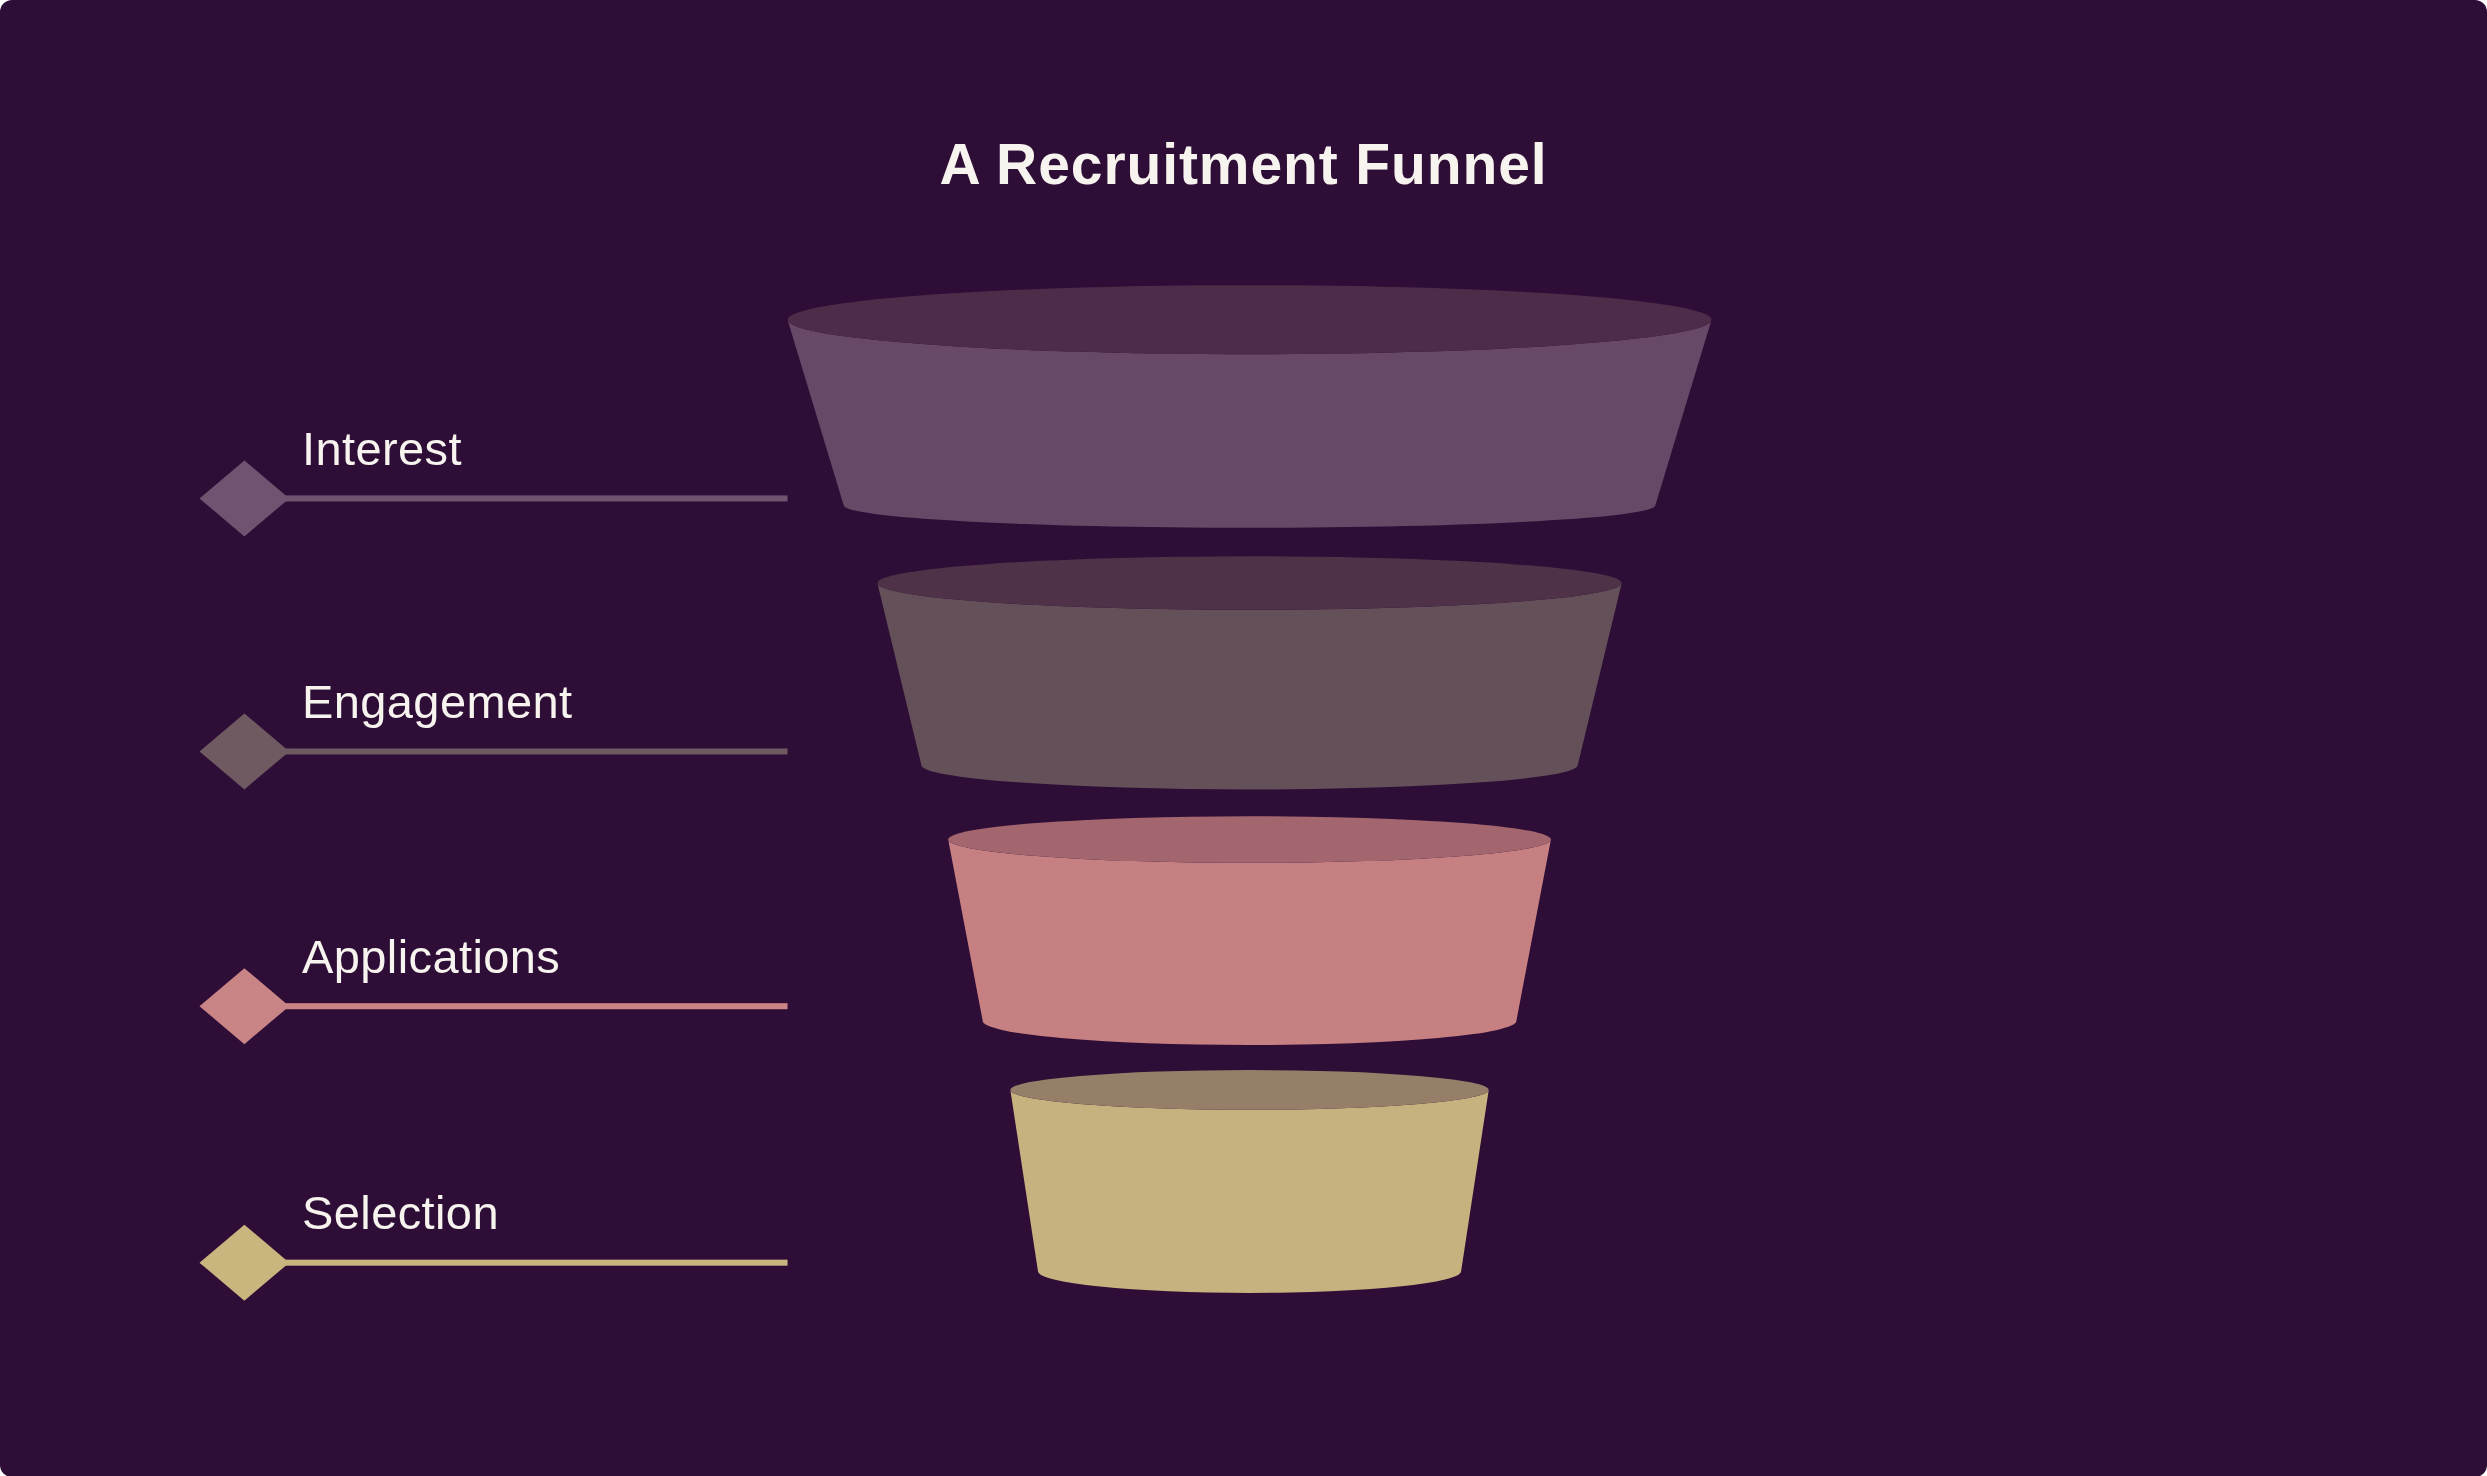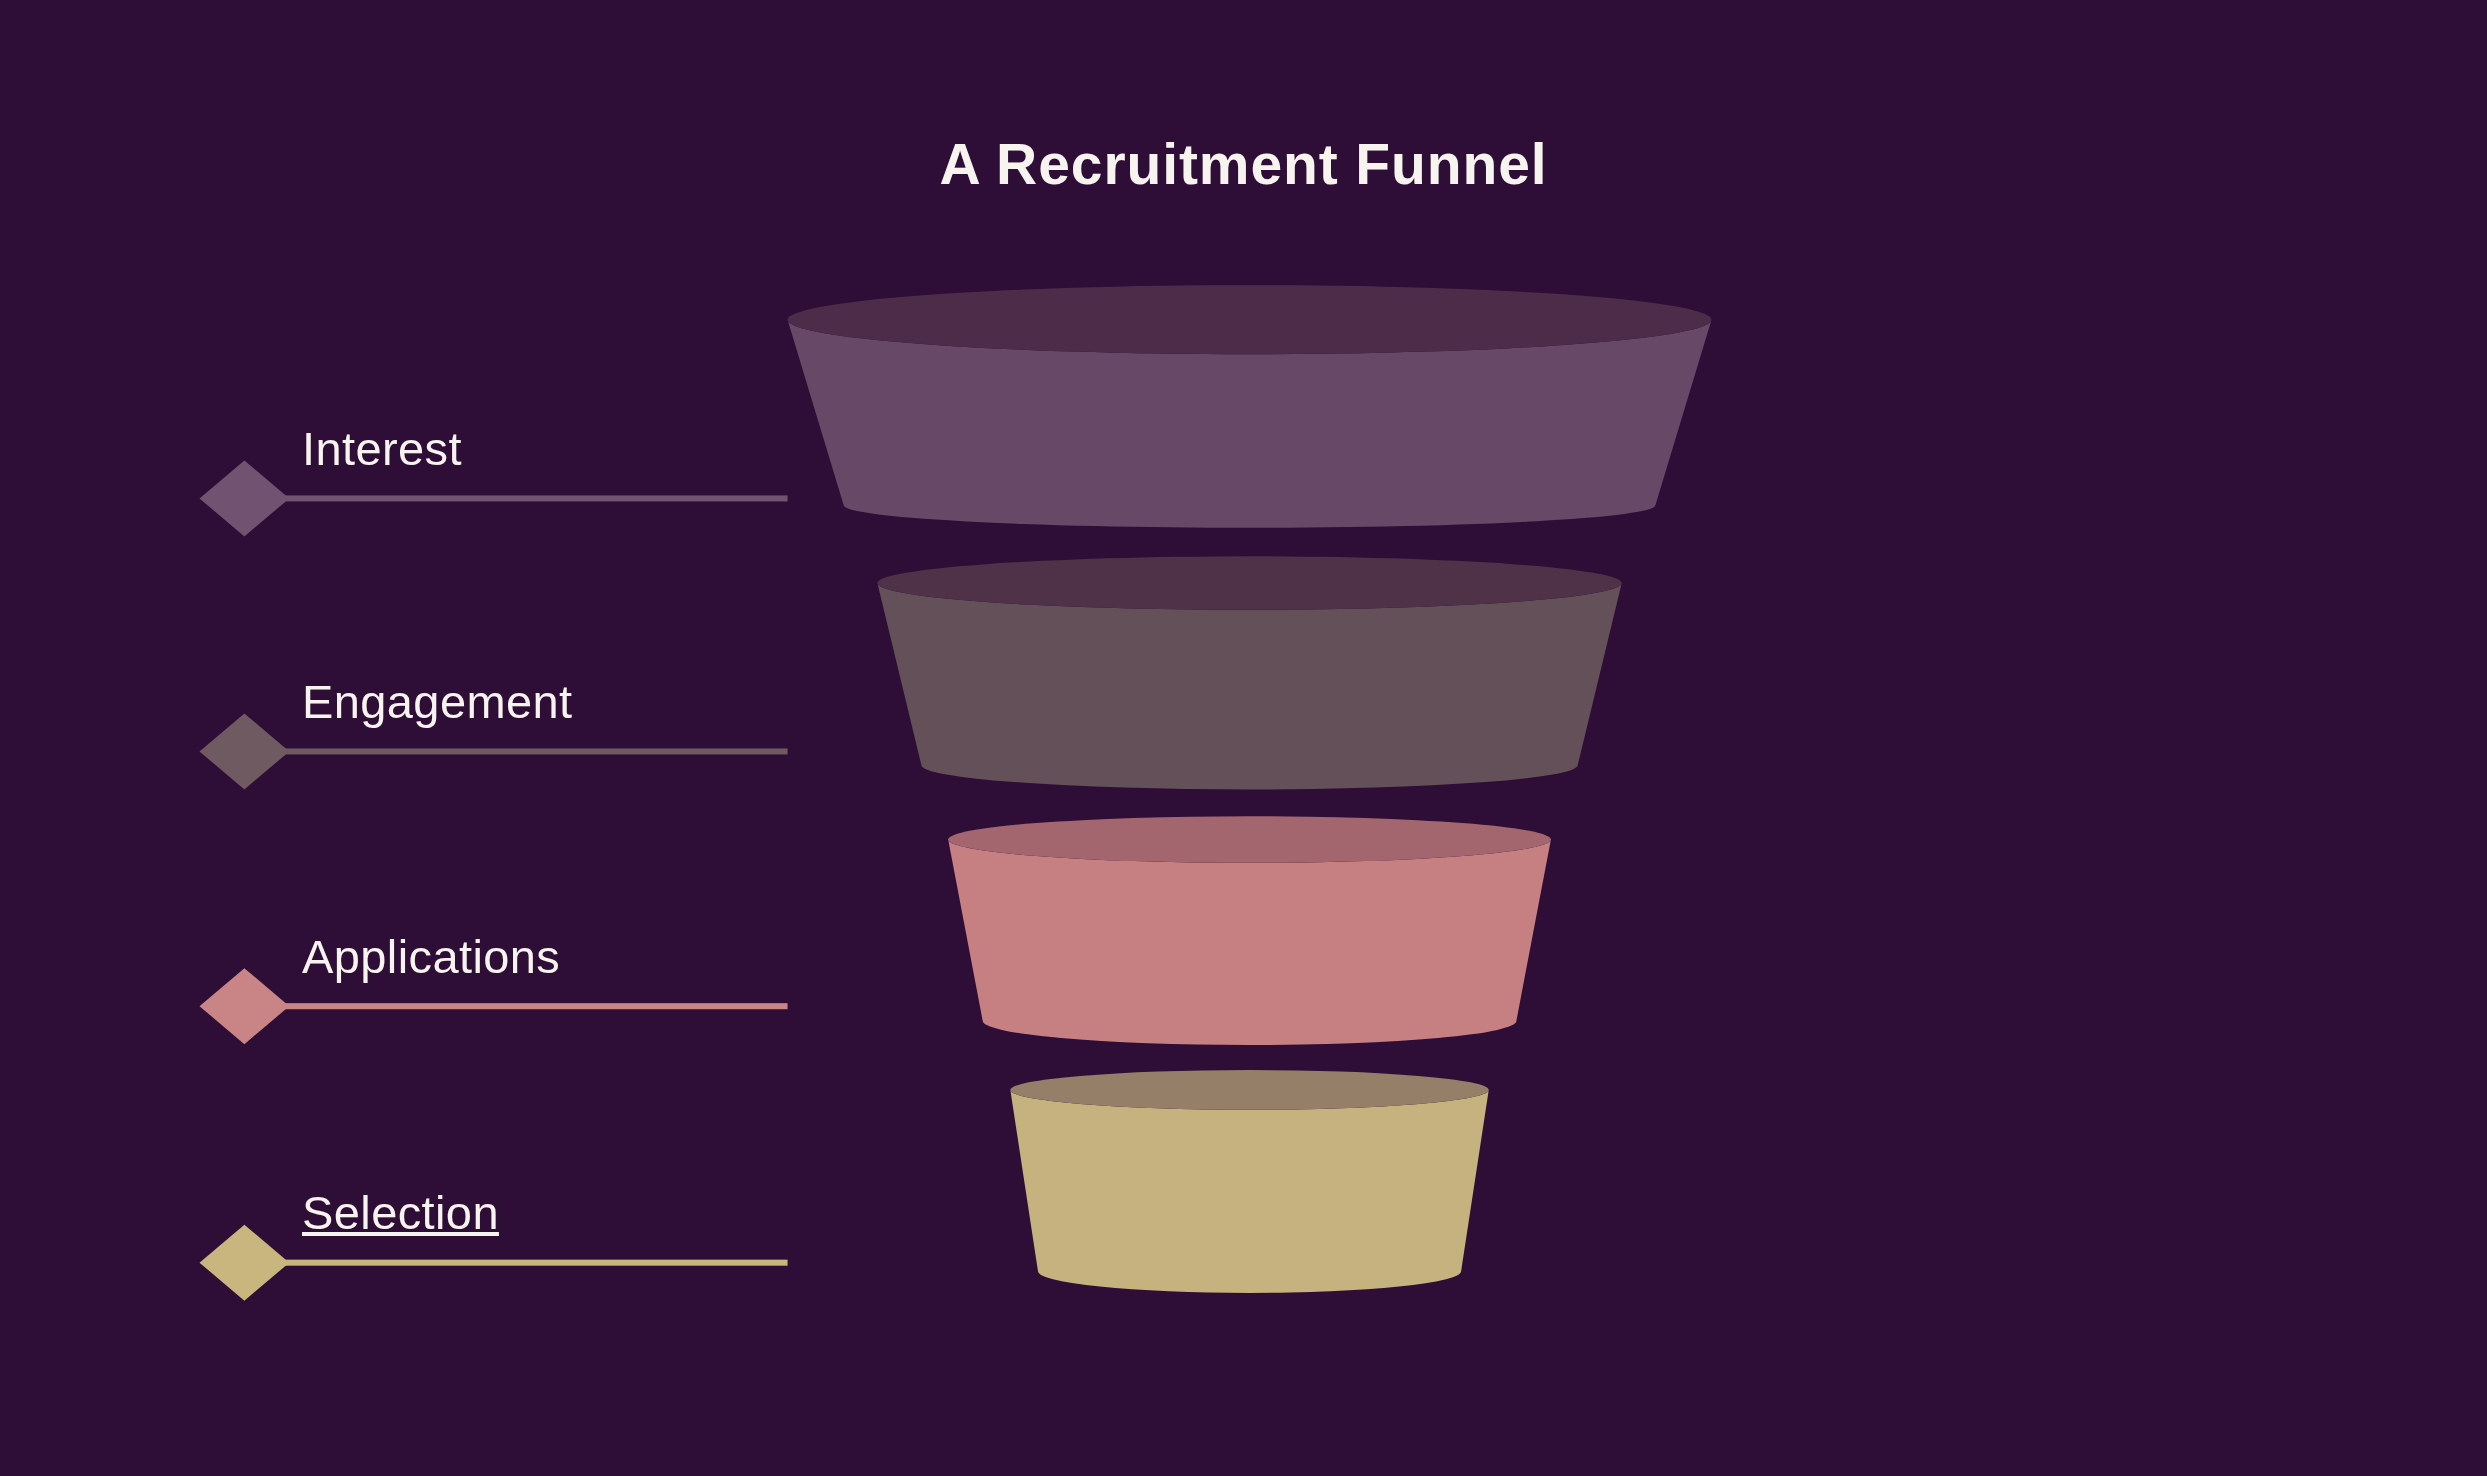--- a/index.html
+++ b/index.html
@@ -3,20 +3,21 @@
 <meta charset="utf-8">
 <style>
   html, body { margin: 0; padding: 0; }
   .canvas {
     position: relative;
     width: 2487px;
     height: 1477px;
     background: #2e0d36;
     overflow: hidden;
     font-family: "Liberation Sans", sans-serif;
+    border-radius: 12px;
   }
   .title {
     position: absolute;
     top: 131px;
     left: 0;
     width: 100%;
     margin: 0;
     text-align: center;
     font-size: 57px;
     font-weight: 700;
@@ -35,21 +36,21 @@
     color: #f7f3ee;
     font-size: 47px;
     font-weight: 400;
     letter-spacing: 0.4px;
     line-height: 1;
     white-space: nowrap;
   }
   .label-0 { top: 425px; }
   .label-1 { top: 678px; }
   .label-2 { top: 933px; }
-  .label-3 { top: 1189px; text-decoration: underline; }
+  .label-3 { top: 1189px; }
 </style>
 </head>
 <body>
 
 <div class="canvas">
   <h1 class="title">A Recruitment Funnel</h1>
 
   <svg id="funnel" viewBox="0 0 2880 1710" xmlns="http://www.w3.org/2000/svg">
       <g>
         <path d="M 912 370 L 977 585 A 470 26 0 0 0 1917 585 L 1982 370 A 535 40 0 0 1 912 370 Z" fill="#674867"></path>

